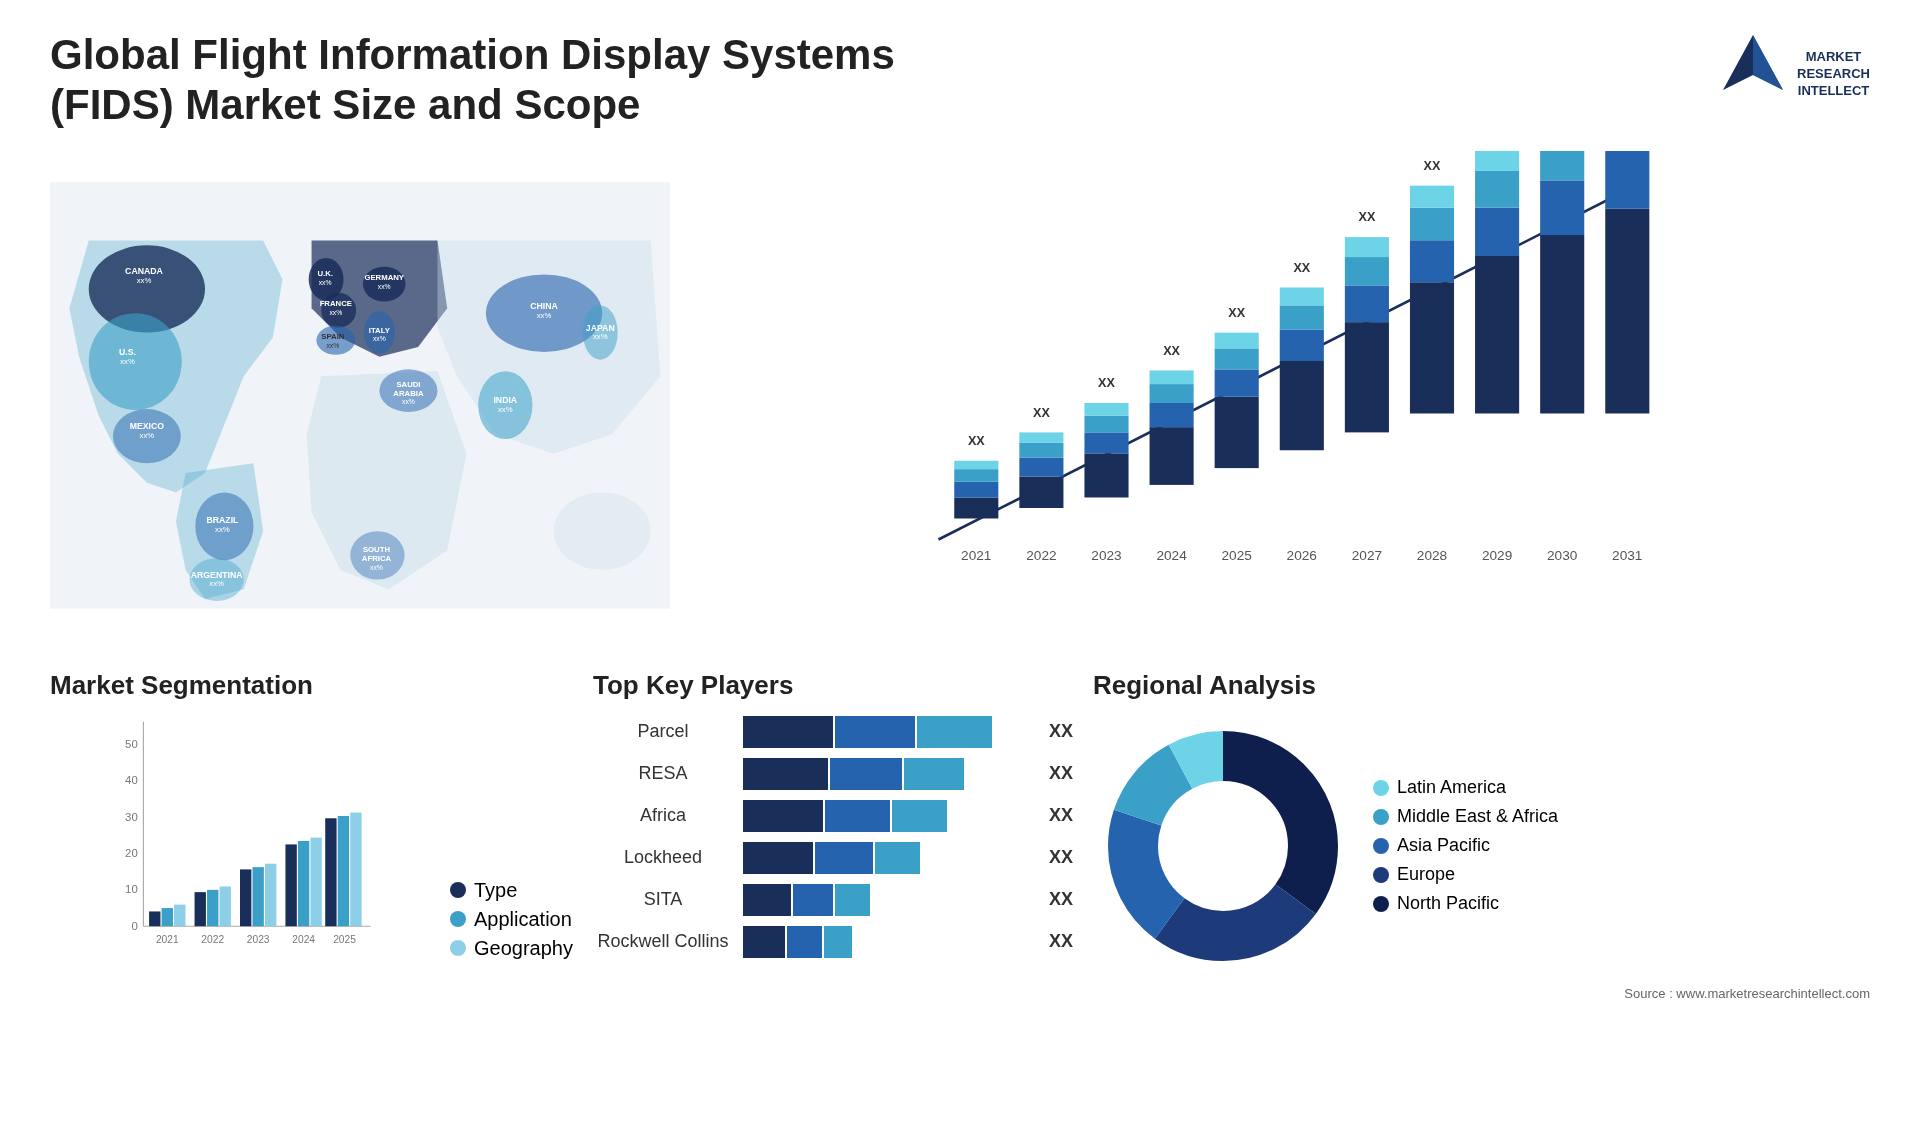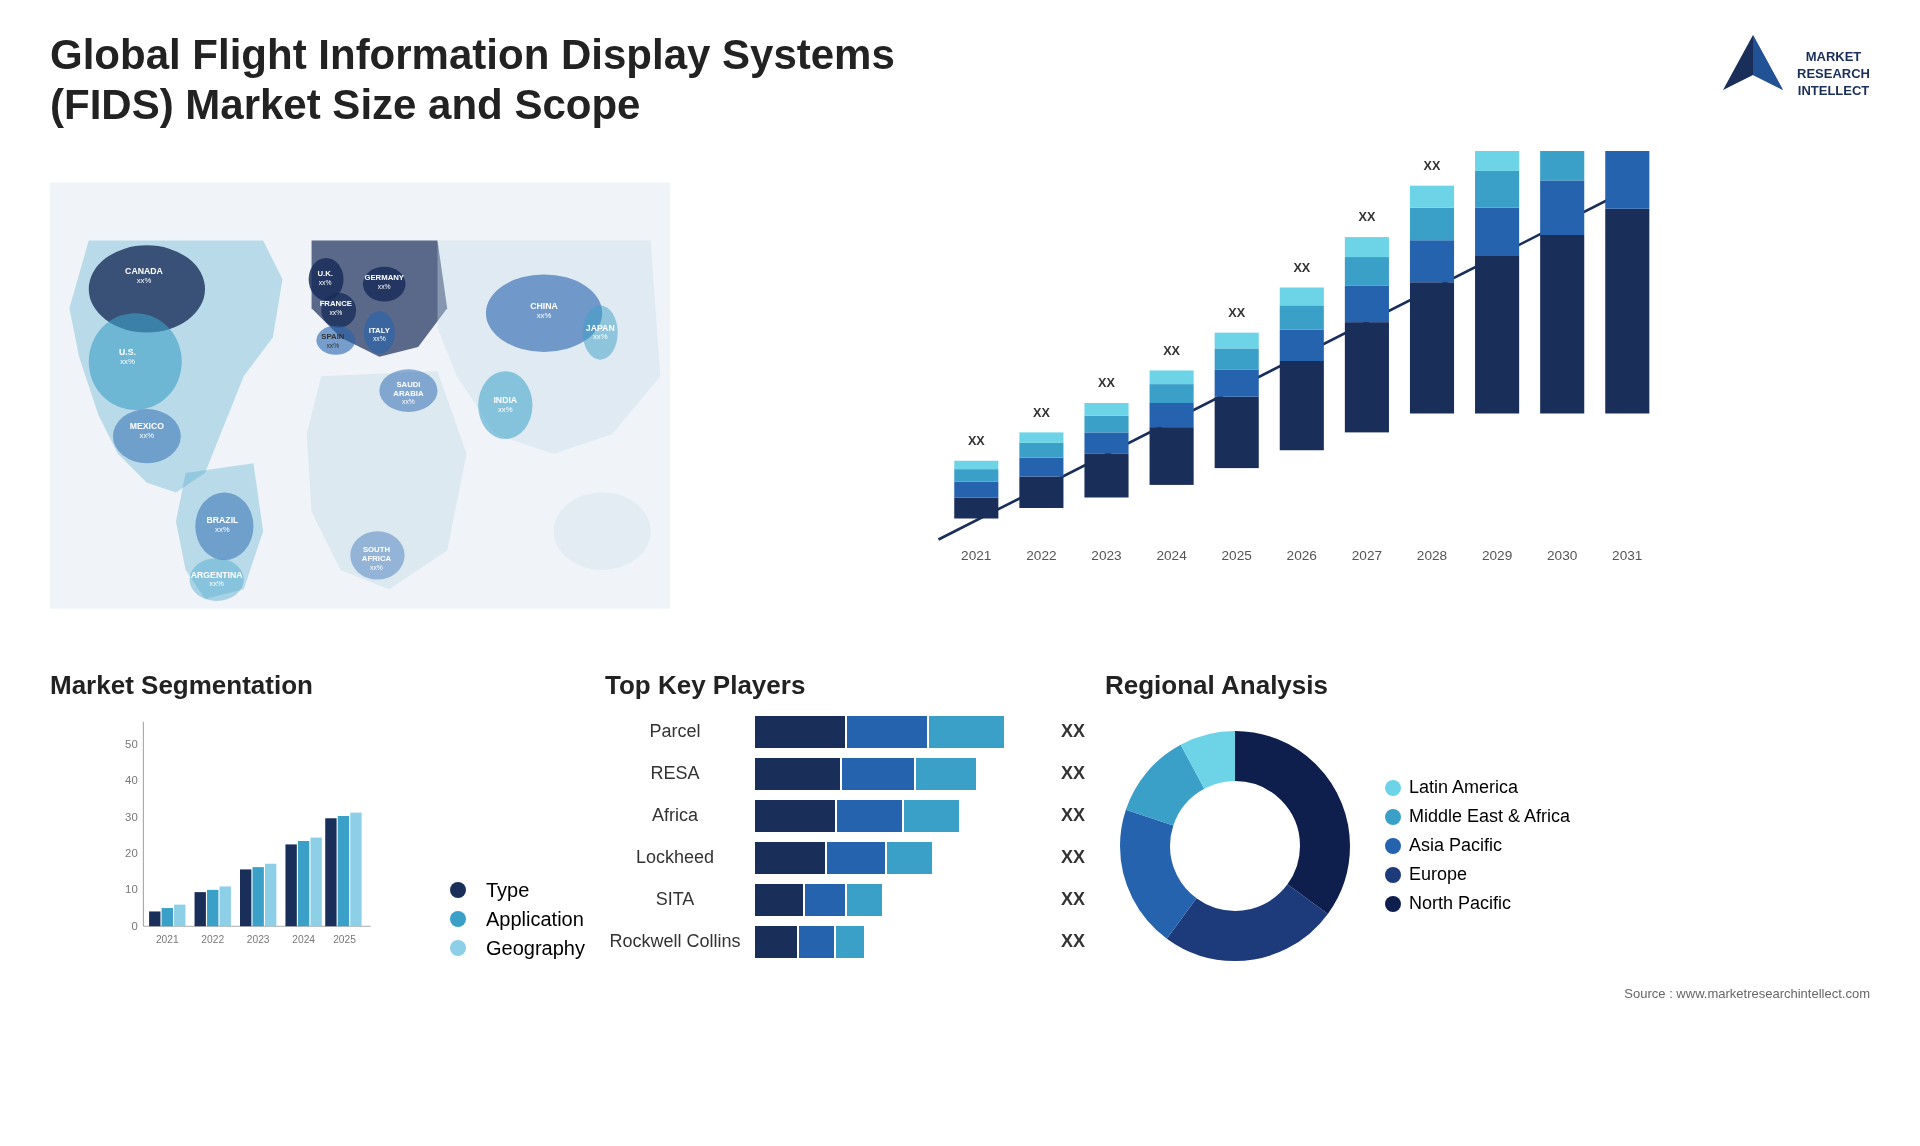--- a/index.html
+++ b/index.html
@@ -99,21 +99,21 @@
     .seg-chart svg {
       width: 100%;
       height: 100%;
     }
     .seg-legend {
       margin-top: 10px;
     }
     .legend-item {
       display: flex;
       align-items: center;
-      gap: 20px;
+      gap: 8px;
       margin-bottom: 6px;
       font-size: 20px;
     }
     .legend-dot {
       width: 16px;
       height: 16px;
       border-radius: 50%;
     }
 
     

